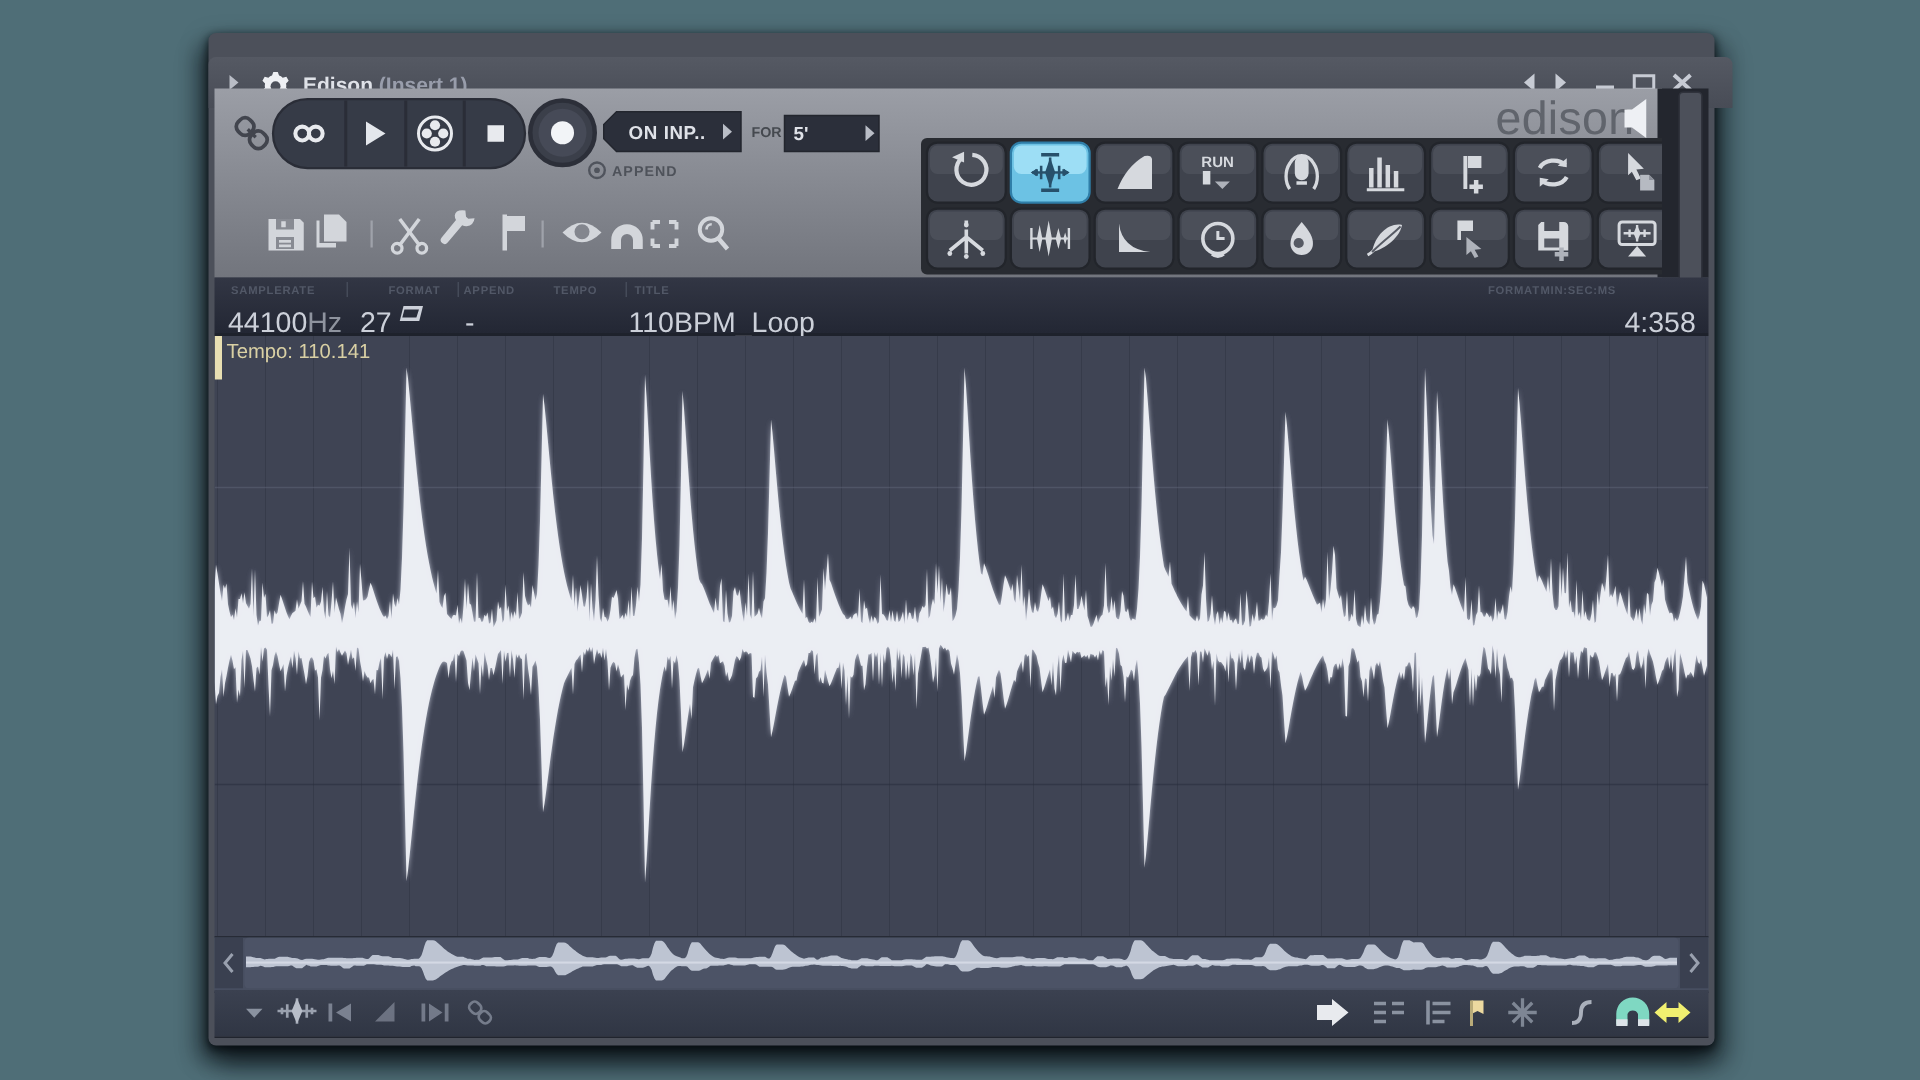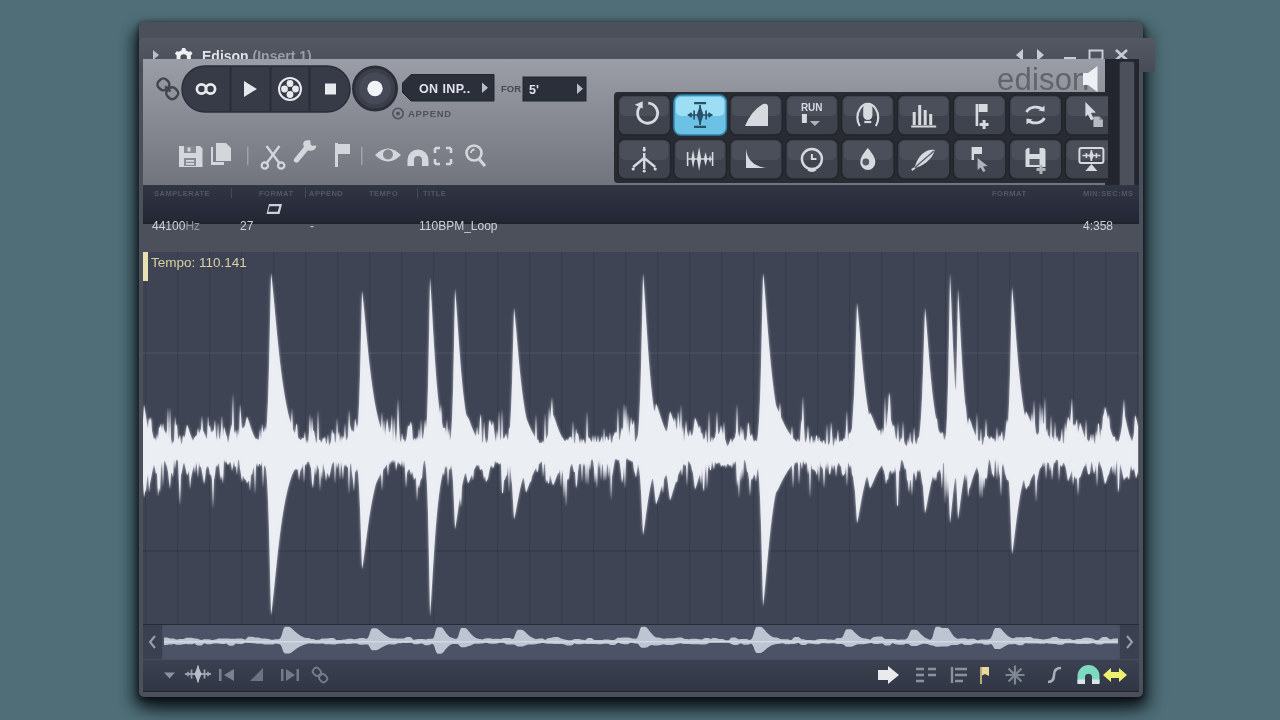--- a/index.html
+++ b/index.html
@@ -12,27 +12,27 @@
      background:linear-gradient(#555963,#484c56);padding-left:12px; }
   #titletext { left:63px; top:10px; font-size:14px; font-weight:bold; color:#dfe2e8; }
   #titletext span { color:#989dab; }
   #panel { left:4px; top:37px; width:965px; height:126px;
      background:linear-gradient(#9b9ea6, #84878f 55%, #72757d 100%); }
   #panelright { left:966px; top:37px; width:34px; height:126px; background:#23262e; }
   #vrail { left:980px; top:39px; width:14px; height:146px; border-radius:3px;
      background:#4c505a; border:1px solid #30333c;}
   #infobar { left:4px; top:163px; width:996px; height:39px;
      background:linear-gradient(#323644,#232734); border-bottom:2px solid #1e222c; box-sizing:border-box; }
-  #wavearea { left:4px; top:202px; width:996px; height:400px; background:#3f4454; overflow:hidden;margin-top:28px; }
+  #wavearea { left:4px; top:202px; width:996px; height:400px; background:#3f4454; overflow:hidden; }
   #scrollstrip { left:4px; top:602px; width:996px; height:36px; background:#474e60;
       border-top:1px solid #272b36; border-bottom:1px solid #272b36; }
   #bottombar { left:4px; top:638px; width:996px; height:31px;
       background:linear-gradient(#3b4150,#303644); border-bottom:1px solid #20242e;}
   .ibl { position:absolute; top:4px; font-size:7.5px; font-weight:bold; color:#525867; letter-spacing:.5px; }
-  .ibv { position:absolute; top:34px; font-size:12px; color:#ccd0d9; }
+  .ibv { position:absolute; top:20px; font-size:19px; color:#ccd0d9; }
   .isep { position:absolute; top:3px; width:1px; height:10px; background:#454b59; }
 </style></head>
 <body>
 <div class="abs" id="win">
   <div class="abs" id="titlebar">
     <svg class="abs" style="left:0;top:0" width="1004" height="34">
       <path d="M14 12 L20 17 L14 22 Z" fill="#b9bdc6"></path>
       <g fill="#eef0f4">
         <path d="M43.2 10 l3 0 .85 2.4 a6 6 0 0 1 2.4 1.4 l2.5-.65 1.5 2.6 -1.75 1.85a6 6 0 0 1 0 2.8l1.75 1.85 -1.5 2.6 -2.5-.65a6 6 0 0 1 -2.4 1.4 l-.85 2.4 -3 0 -.85-2.4a6 6 0 0 1 -2.4-1.4 l-2.5 .65 -1.5-2.6 1.75-1.85a6 6 0 0 1 0-2.8 l-1.75-1.85 1.5-2.6 2.5 .65a6 6 0 0 1 2.4-1.4 Z"></path>
         <circle cx="44.7" cy="19.5" r="3.3" fill="#4c505a"></circle>
@@ -272,21 +272,21 @@
       </g>
   </svg>
 
   <div class="abs" id="infobar">
     <div class="ibl" style="left:11px">SAMPLERATE</div>
     <div class="ibl" style="left:116px">FORMAT</div>
     <div class="ibl" style="left:166px">APPEND</div>
     <div class="ibl" style="left:226px">TEMPO</div>
     <div class="ibl" style="left:280px">TITLE</div>
     <div class="ibl" style="left:849px">FORMAT</div>
-    <div class="ibl" style="left:940px">MIN:SEC:MS</div>
+    <div class="ibl" style="left:884px">MIN:SEC:MS</div>
     <div class="isep" style="left:88px"></div>
     <div class="isep" style="left:162px"></div>
     <div class="isep" style="left:274px"></div>
     <div class="ibv" style="left:9px">44100<span style="color:#8e939e">Hz</span></div>
     <div class="ibv" style="left:97px">27</div>
     <svg class="abs" style="left:122px;top:17px" width="20" height="14">
       <path d="M1.5 12 L4 2 L17 2 L14.5 12 Z M4.6 4.3 L14.3 4.3 L12.6 9.7 L3.2 9.7 Z" fill="#ccd0d9" fill-rule="evenodd"></path>
     </svg>
     <div class="ibv" style="left:167px">-</div>
     <div class="ibv" style="left:276px">110BPM_Loop</div>

